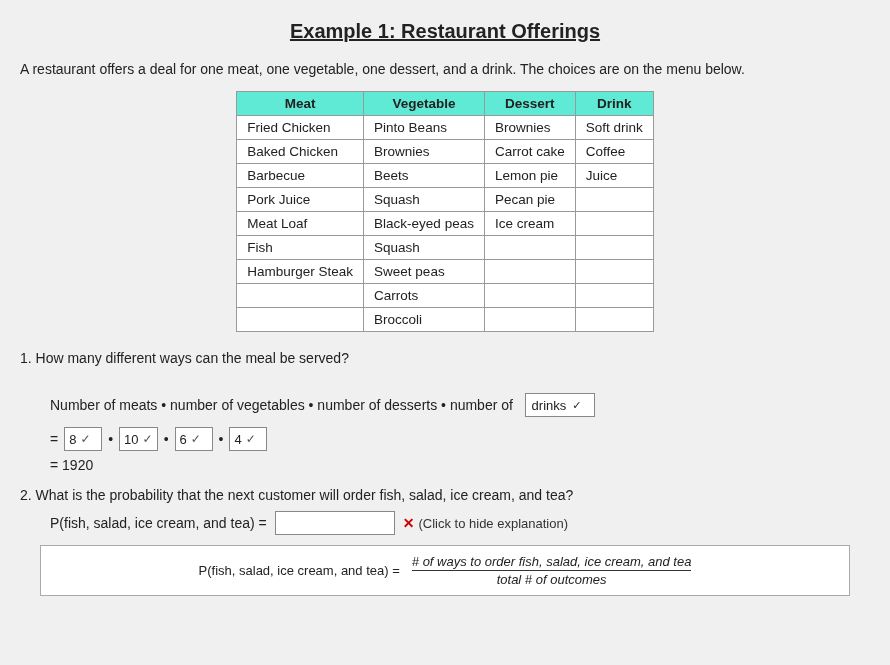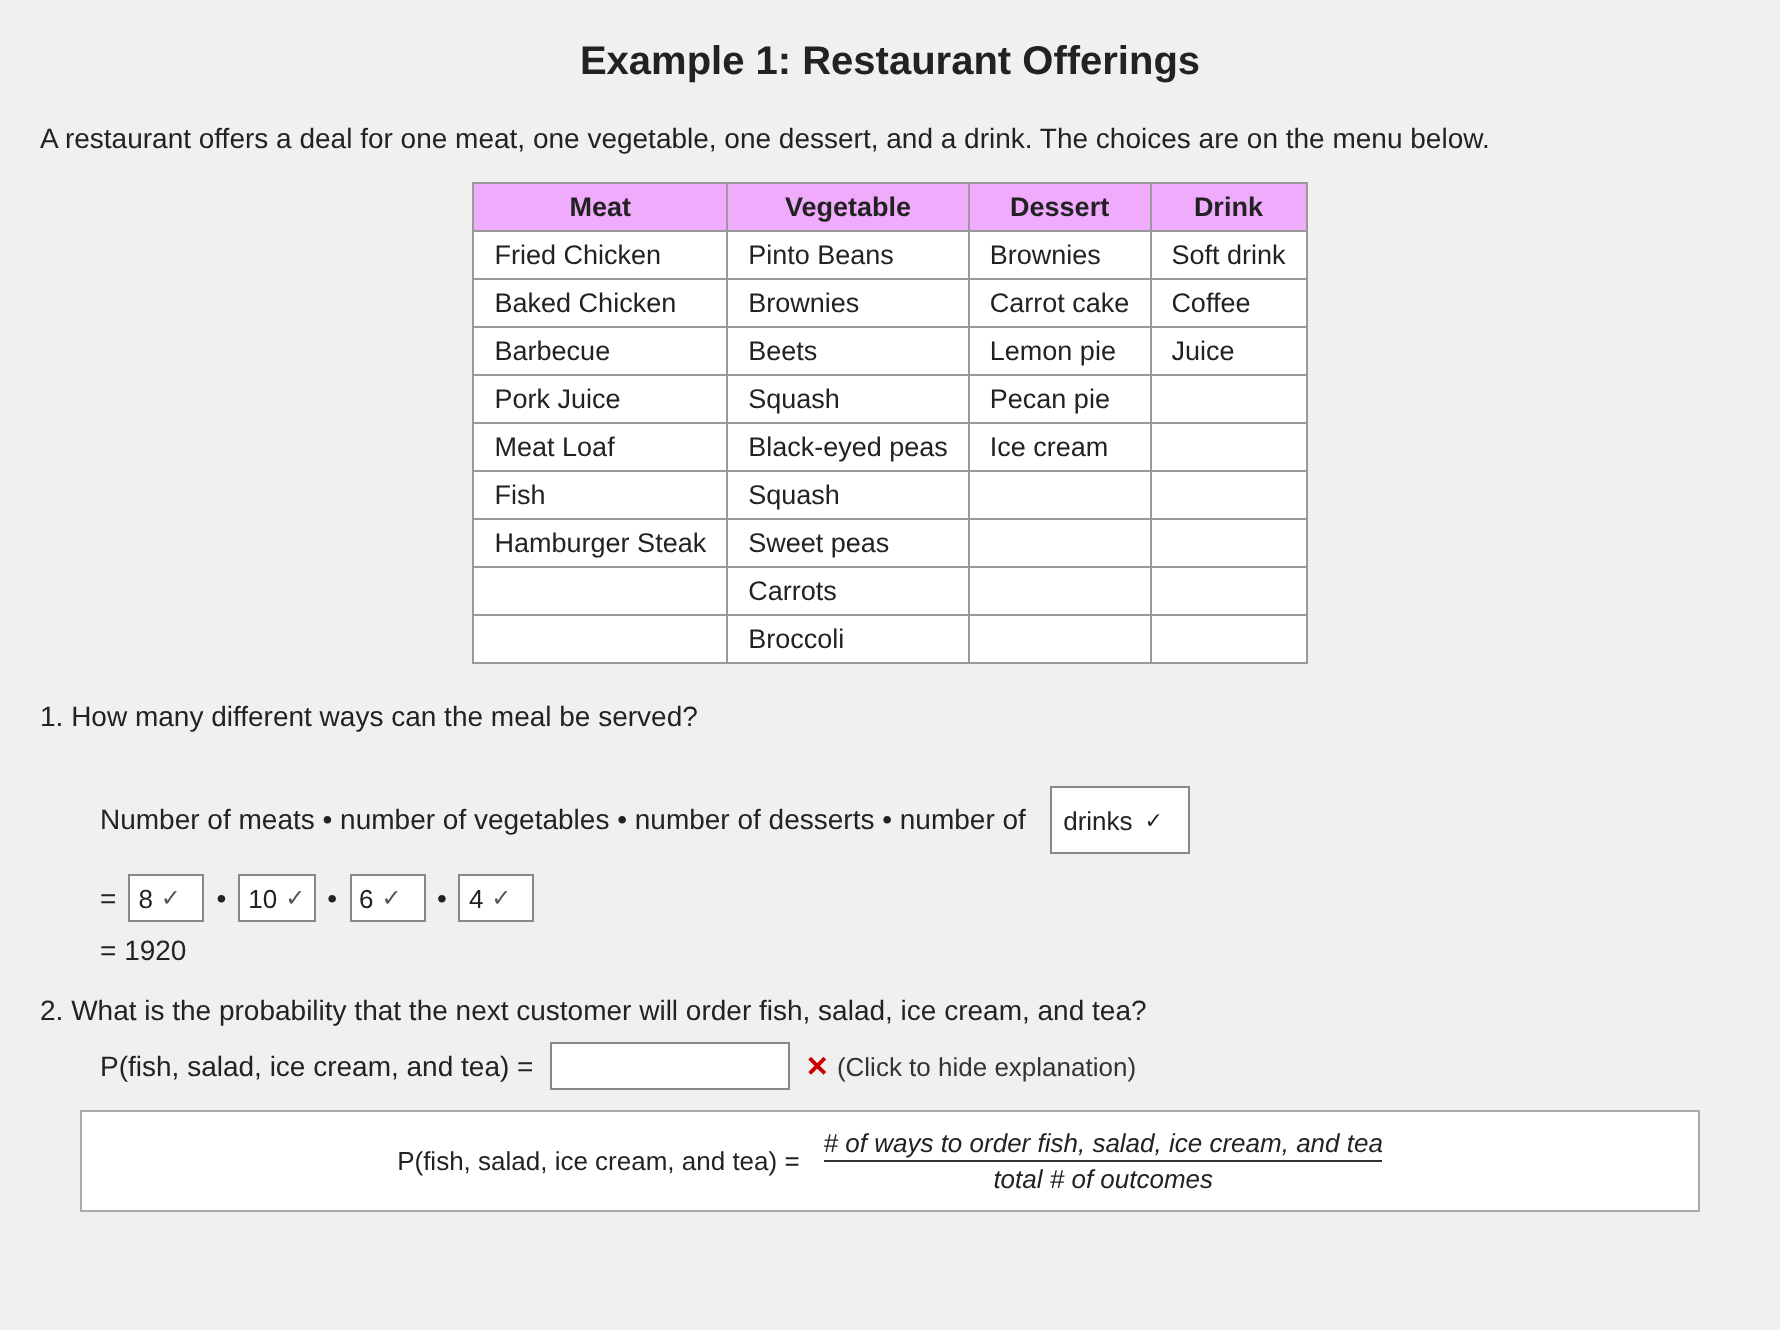--- a/index.html
+++ b/index.html
@@ -15,20 +15,21 @@
     .page {
       background: #f0f0f0;
       max-width: 860px;
       margin: 0 auto;
     }
     h1 {
       text-align: center;
       font-size: 20px;
       font-weight: bold;
       margin-bottom: 18px;
+      text-decoration: underline;
     }
     .intro {
       font-size: 14px;
       margin-bottom: 14px;
     }
     .table-wrapper {
       display: flex;
       justify-content: center;
       margin-bottom: 18px;
     }
@@ -38,21 +39,21 @@
       background: white;
     }
     table th, table td {
       border: 1px solid #999;
       padding: 4px 10px;
       vertical-align: top;
     }
     table th {
       font-weight: bold;
       text-align: center;
-      background: #f0abfc;
+      background: #5eead4;
     }
     table td {
       text-align: left;
     }
     .question {
       font-size: 14px;
       margin-bottom: 8px;
       font-weight: normal;
     }
     .sub-question {
@@ -150,21 +151,21 @@
       gap: 4px;
     }
     .drinks-dropdown {
       display: inline-flex;
       align-items: center;
       border: 1px solid #888;
       background: white;
       padding: 2px 6px;
       font-size: 13px;
       min-width: 70px;
-      height: 34px;
+      height: 24px;
       text-align: right;
     }
   </style>
 </head>
 <body>
 
 <div class="page">
 
   <h1>Example 1: Restaurant Offerings</h1>
 

